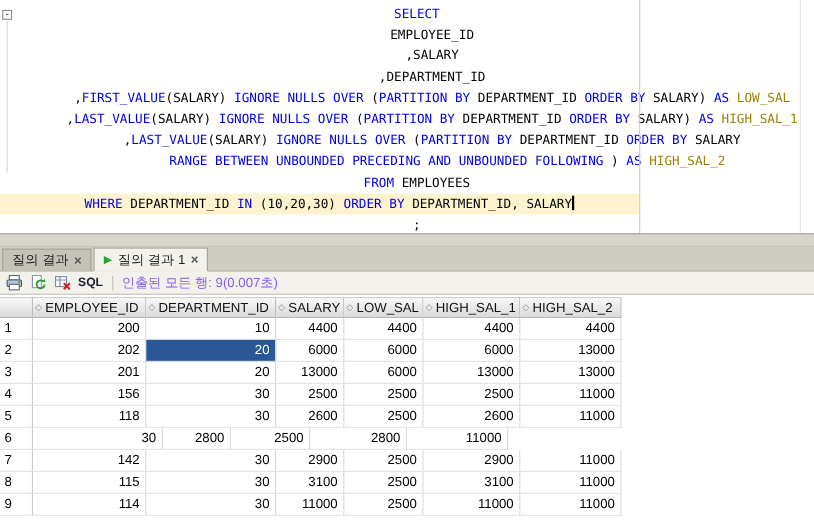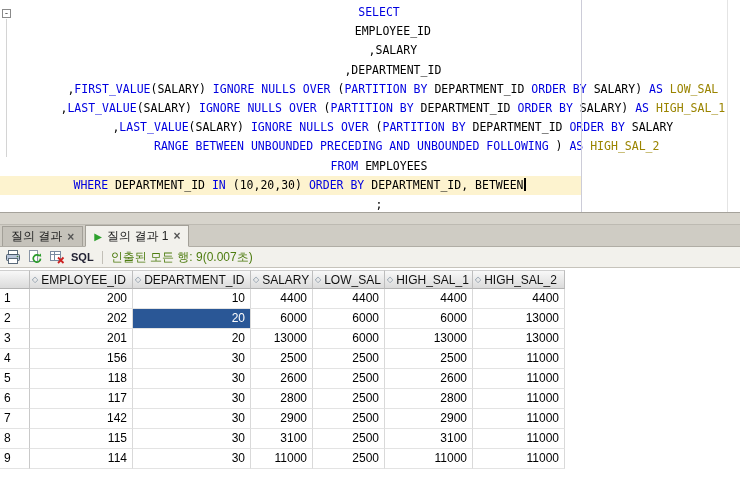--- a/index.html
+++ b/index.html
@@ -31,21 +31,21 @@
   .tab.active { height:22px; background:#f2f1ec; margin-bottom:-1px; border-bottom:1px solid #f2f1ec; }
   .tab-close { color:#555; font-size:12px; font-weight:bold; line-height:10px; }
   .play { color:#2da12d; font-size:10px; }
 
   
   .toolbar { position:absolute; left:0; top:247px; width:740px; height:21px; background:#f2f1ec; border-bottom:1px solid #c6c3bb;
              display:flex; align-items:center; padding:0 5px; gap:6px; }
   .tb-icon { width:16px; height:16px; display:inline-block; }
   .sql-label { font-weight:bold; font-size:11px; color:#223; }
   .tb-sep { width:1px; height:13px; background:#c2bfb7; margin:0 2px; }
-  .status { font-size:12px; color:#4d7c0f; }
+  .status { font-size:12px; color:#8b5cf6; }
 
   
   .grid { position:absolute; left:0; top:270px; }
   .grid-header { display:flex; height:19px; }
   .gh { background:linear-gradient(#f8f8f8,#dbdbdb); border-right:1px solid #bdbdbd; border-top:1px solid #cfcfcf; border-bottom:1px solid #b3b3b3;
         display:flex; align-items:center; gap:3px; padding-left:2px; font-size:12px; color:#111; overflow:hidden; white-space:nowrap; }
   .dia { color:#7e8fa0; font-size:8px; }
   .grid-row { display:flex; height:20px; background:#fff; }
   .gc { border-right:1px solid #d9d9d9; border-bottom:1px solid #e3e3e3; font-size:12px; line-height:19px;
         text-align:right; padding-right:5px; overflow:hidden; white-space:nowrap; color:#000; }
@@ -63,21 +63,21 @@
     <div class="code">
         <div class="code-line"><span class="tok-kw">SELECT</span></div>
         <div class="code-line"><span class="tok-id">    EMPLOYEE_ID</span></div>
         <div class="code-line"><span class="tok-id">    ,SALARY</span></div>
         <div class="code-line"><span class="tok-id">    ,DEPARTMENT_ID</span></div>
         <div class="code-line"><span class="tok-id">    ,</span><span class="tok-kw">FIRST_VALUE</span><span class="tok-id">(SALARY) </span><span class="tok-kw">IGNORE NULLS OVER</span><span class="tok-id"> (</span><span class="tok-kw">PARTITION BY</span><span class="tok-id"> DEPARTMENT_ID </span><span class="tok-kw">ORDER BY</span><span class="tok-id"> SALARY) </span><span class="tok-kw">AS</span><span class="tok-id"> </span><span class="tok-alias">LOW_SAL</span></div>
         <div class="code-line"><span class="tok-id">    ,</span><span class="tok-kw">LAST_VALUE</span><span class="tok-id">(SALARY) </span><span class="tok-kw">IGNORE NULLS OVER</span><span class="tok-id"> (</span><span class="tok-kw">PARTITION BY</span><span class="tok-id"> DEPARTMENT_ID </span><span class="tok-kw">ORDER BY</span><span class="tok-id"> SALARY) </span><span class="tok-kw">AS</span><span class="tok-id"> </span><span class="tok-alias">HIGH_SAL_1</span></div>
         <div class="code-line"><span class="tok-id">    ,</span><span class="tok-kw">LAST_VALUE</span><span class="tok-id">(SALARY) </span><span class="tok-kw">IGNORE NULLS OVER</span><span class="tok-id"> (</span><span class="tok-kw">PARTITION BY</span><span class="tok-id"> DEPARTMENT_ID </span><span class="tok-kw">ORDER BY</span><span class="tok-id"> SALARY</span></div>
         <div class="code-line"><span class="tok-id">        </span><span class="tok-kw">RANGE BETWEEN UNBOUNDED PRECEDING AND UNBOUNDED FOLLOWING</span><span class="tok-id"> ) </span><span class="tok-kw">AS</span><span class="tok-id"> </span><span class="tok-alias">HIGH_SAL_2</span></div>
         <div class="code-line"><span class="tok-kw">FROM</span><span class="tok-id"> EMPLOYEES</span></div>
-        <div class="code-line hl"><span class="tok-kw">WHERE</span><span class="tok-id"> DEPARTMENT_ID </span><span class="tok-kw">IN</span><span class="tok-id"> (10,20,30) </span><span class="tok-kw">ORDER BY</span><span class="tok-id"> DEPARTMENT_ID, BETWEEN</span><span class="caret"></span></div>
+        <div class="code-line hl"><span class="tok-kw">WHERE</span><span class="tok-id"> DEPARTMENT_ID </span><span class="tok-kw">IN</span><span class="tok-id"> (10,20,30) </span><span class="tok-kw">ORDER BY</span><span class="tok-id"> DEPARTMENT_ID, SALARY</span><span class="caret"></span></div>
         <div class="code-line"><span class="tok-id">;</span></div>
       </div>
     <div class="guide"></div>
     <div class="sb-track"></div>
   </div>
 
   <div class="splitter"></div>
 
   <div class="tabbar">
     <div class="tab">
@@ -189,21 +189,20 @@
           <div class="gc rownum" style="width: 30px;">5</div>
           <div class="gc" style="width: 103px;">118</div>
           <div class="gc" style="width: 118px;">30</div>
           <div class="gc" style="width: 62px;">2600</div>
           <div class="gc" style="width: 72px;">2500</div>
           <div class="gc" style="width: 88px;">2600</div>
           <div class="gc" style="width: 92px;">11000</div>
         </div>
         <div class="grid-row">
           <div class="gc rownum" style="width: 30px;">6</div>
-          <div class="gc" style="width: 103px;">117</div>
           <div class="gc" style="width: 118px;">30</div>
           <div class="gc" style="width: 62px;">2800</div>
           <div class="gc" style="width: 72px;">2500</div>
           <div class="gc" style="width: 88px;">2800</div>
           <div class="gc" style="width: 92px;">11000</div>
         </div>
         <div class="grid-row">
           <div class="gc rownum" style="width: 30px;">7</div>
           <div class="gc" style="width: 103px;">142</div>
           <div class="gc" style="width: 118px;">30</div>

